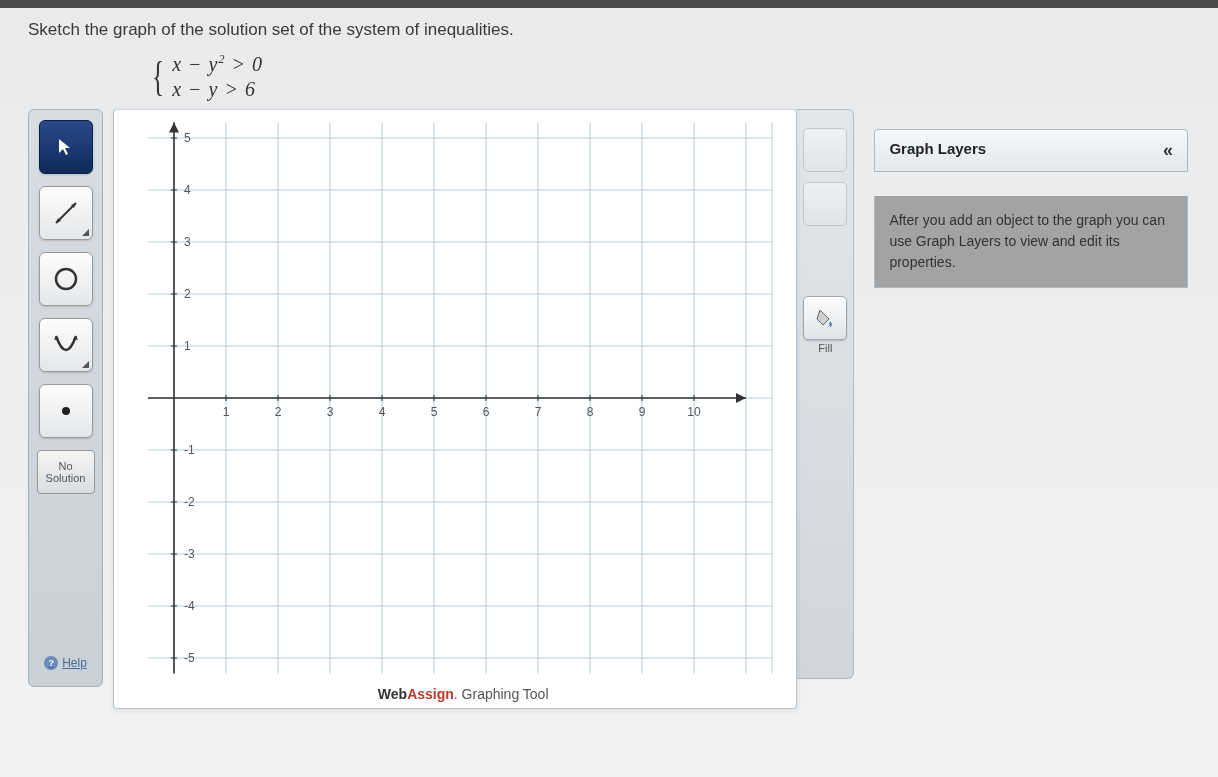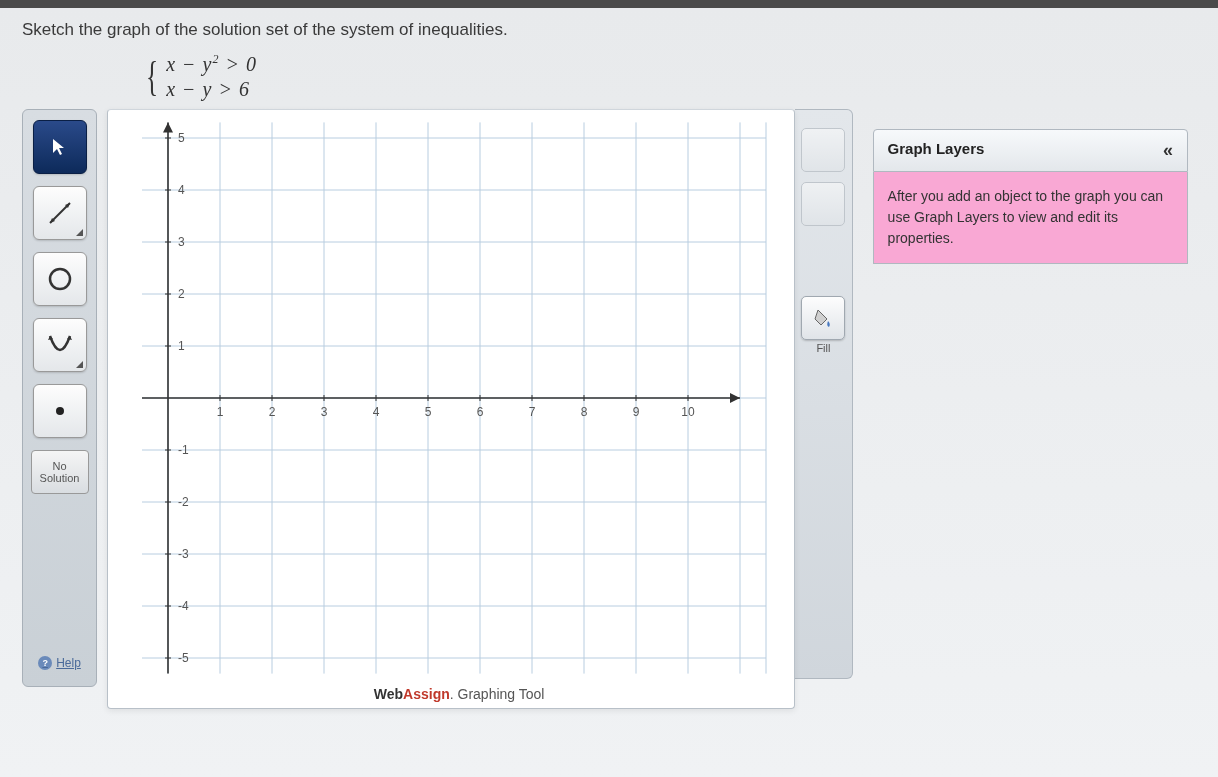--- a/index.html
+++ b/index.html
@@ -5,21 +5,21 @@
   * { box-sizing: border-box; margin: 0; padding: 0; }
   body {
     font-family: Arial, Helvetica, sans-serif;
     background: linear-gradient(to bottom, #4a4a4a 0, #4a4a4a 8px, #e8eaec 8px, #f0f2f4 100%);
     width: 1218px;
     height: 777px;
     overflow: hidden;
     color: #333;
   }
   .page {
-    padding: 20px 30px 0 22px;
+    padding: 20px 30px 0 28px;
   }
   .question-text {
     font-size: 17px;
     color: #3a3a3a;
     margin-bottom: 12px;
   }
   .equations {
     margin-left: 120px;
     display: flex;
     align-items: center;
@@ -187,27 +187,28 @@
     display:flex;
     justify-content:space-between;
     font-weight:bold;
     font-size:15px;
     color:#222;
     margin-top:20px;
     gap:48px;
   }
   .collapse-icon { font-size:18px; cursor:pointer; color:#333; font-weight:bold;}
   .layers-body {
-    background:#f9a8d4;
+    background:#a3a3a3;
     border:1px solid #b0b8c0;
     border-top:none;
     padding:14px;
     font-size:14px;
     color:#333;
     line-height:1.5;
+    margin-top:24px;
   }
 </style>
 </head>
 <body>
 
 <div class="page">
   <div class="question-text">Sketch the graph of the solution set of the system of inequalities.</div>
 
   <div class="equations">
     <span class="brace">{</span>

